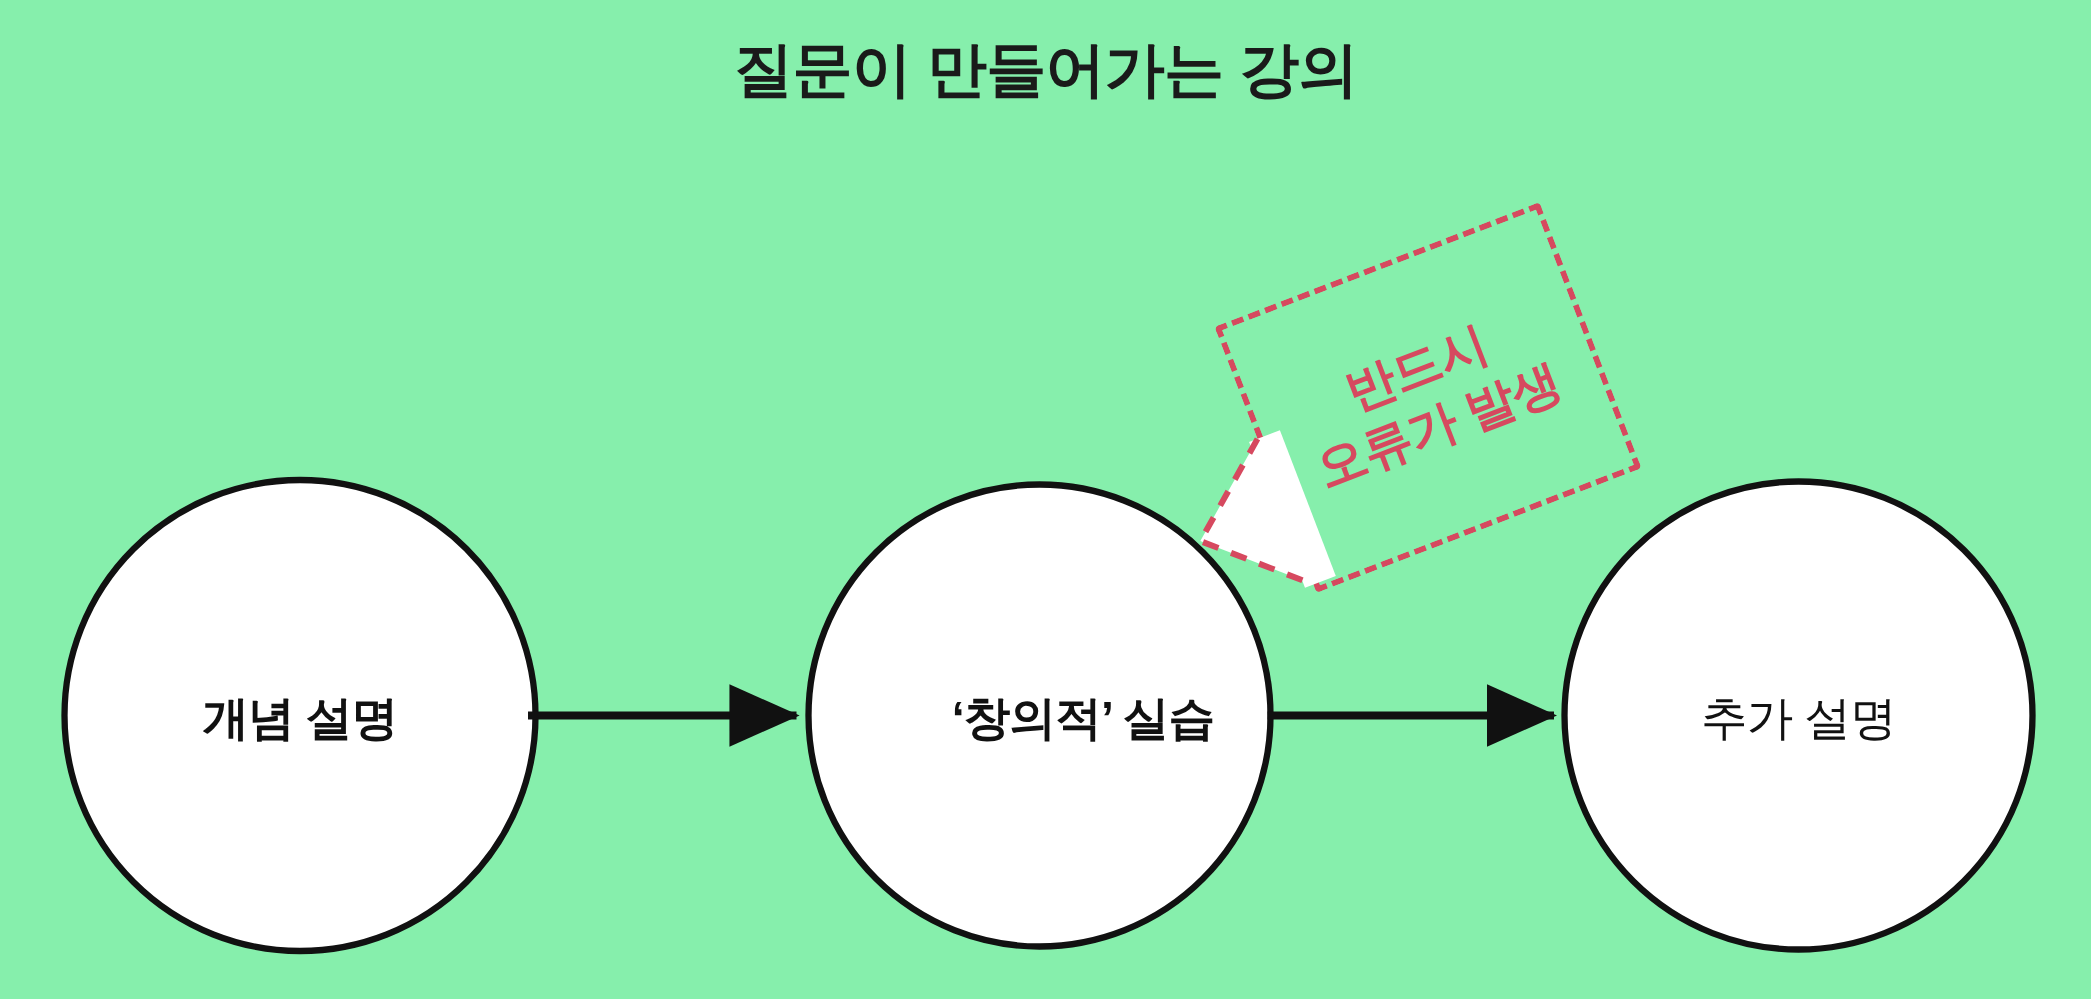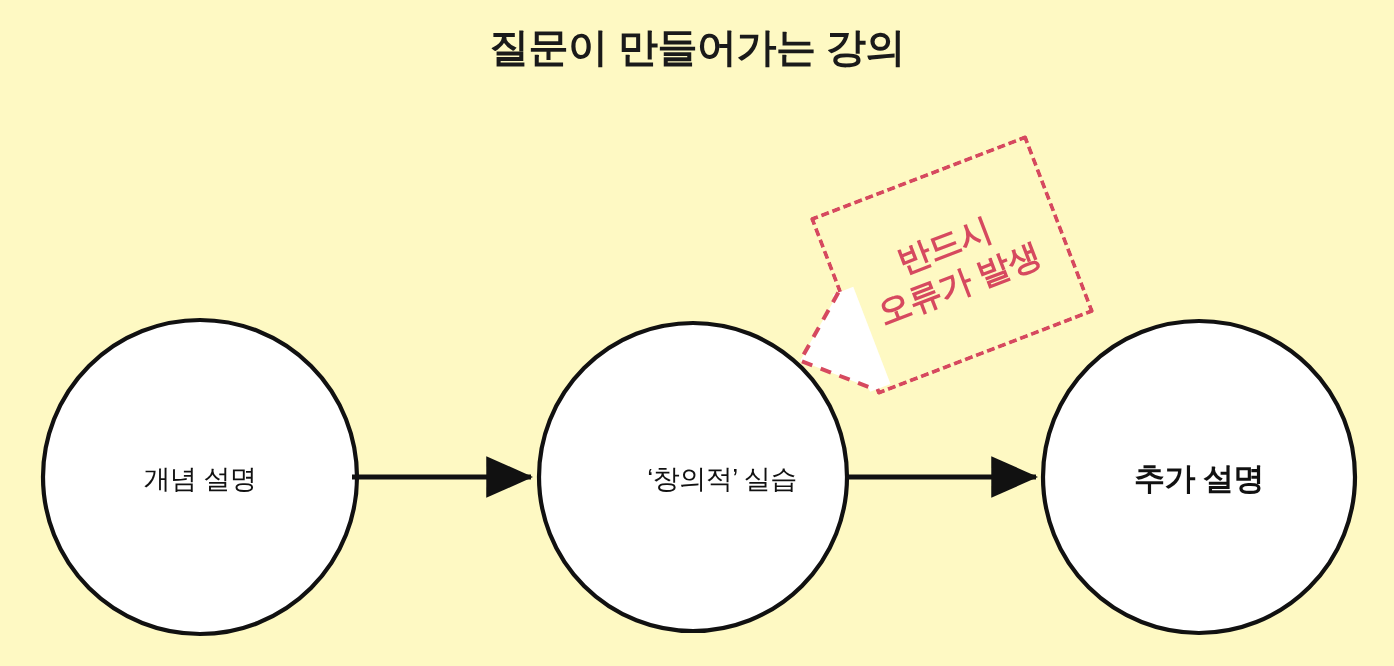--- a/index.html
+++ b/index.html
@@ -8,21 +8,21 @@
     background: #ffffff;
   }
   body {
     font-family: "Liberation Sans", "DejaVu Sans", sans-serif;
     -webkit-font-smoothing: antialiased;
   }
   #slide {
     position: relative;
     width: 1394px;
     height: 666px;
-    background: #fef9c3;
+    background: #86efac;
     overflow: hidden;
   }
 
   
   #slide-title {
     position: absolute;
     left: 0;
     top: 22px;
     width: 1394px;
     text-align: center;
@@ -45,22 +45,22 @@
 
   
   .node-label {
     position: absolute;
     text-align: center;
     color: #111111;
     white-space: nowrap;
     transform: translate(-50%, -50%);
     letter-spacing: -0.5px;
   }
-  .node-label.strong { font-weight: 400; font-size: 27px; }
-  .node-label.normal { font-weight: 700; font-size: 31px; }
+  .node-label.strong { font-weight: 700; font-size: 31px; }
+  .node-label.normal { font-weight: 400; font-size: 31px; }
 
   #node-label-1 { left: 200px; top: 479px; }
   #node-label-2 { left: 693px; top: 479px; margin-left: 29px; }
   #node-label-3 { left: 1199px; top: 479px; }
 
   
   #callout {
     position: absolute;
     left: 836px;
     top: 170px;

